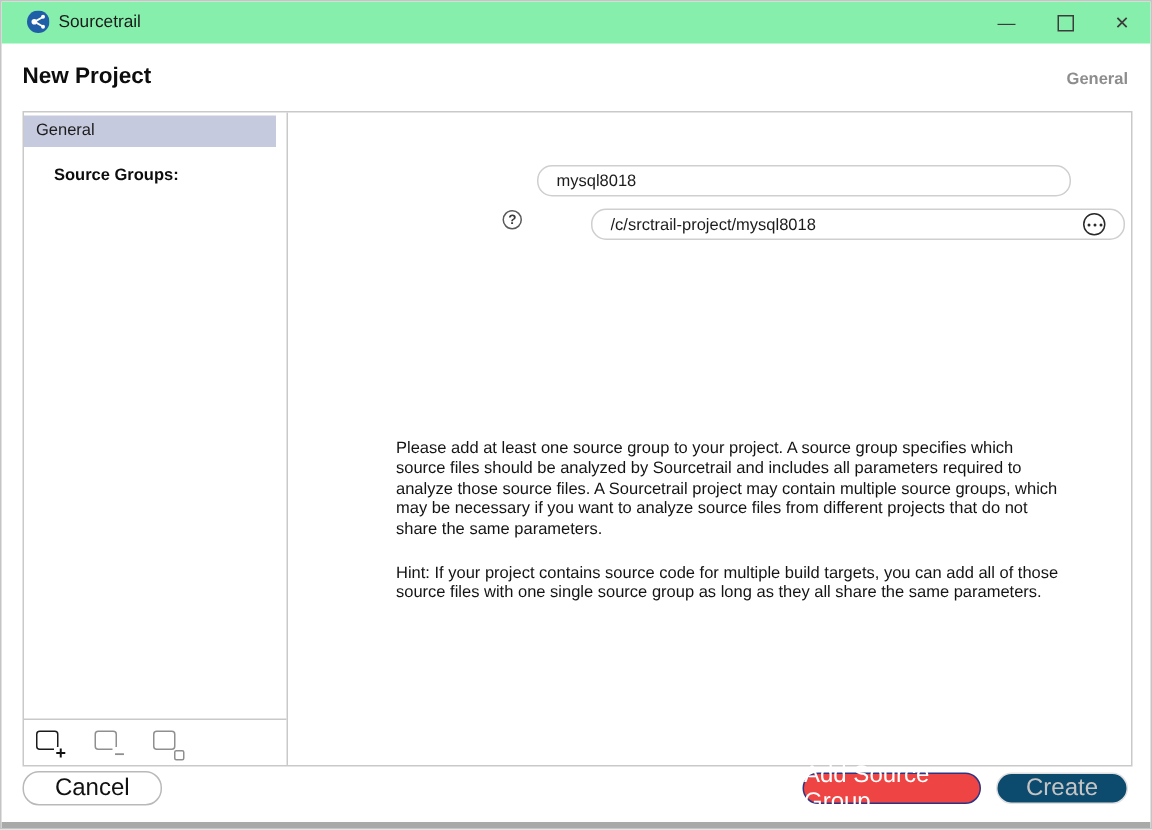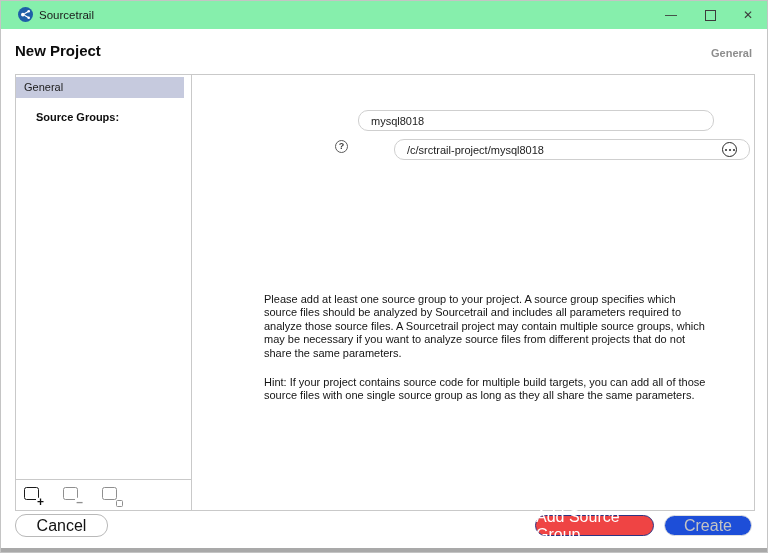--- a/index.html
+++ b/index.html
@@ -45,21 +45,21 @@
   .dots { width:2px; height:2px; border-radius:50%; background:#2a2a2a; box-shadow:-4px 0 0 #2a2a2a, 4px 0 0 #2a2a2a; }
   
   .desc { position:absolute; left:232px; top:202px; width:474px; font-size:11px; line-height:13.4px; color:#141414; }
   .desc p { margin:16px; }
   .desc p + p { margin-top:13px; }
   .hint-label { font-weight:normal; }
   
   .btn { position:absolute; font-size:16px; display:flex; align-items:center; justify-content:center; box-sizing:border-box; border-radius:11px; }
   .btn-cancel { left:14px; top:513px; width:93px; height:23px; border:1px solid #b9b9b9; background:#fff; color:#111; }
   .btn-addsg  { left:534px; top:514px; width:119px; height:21px; background:#ef4444; border:1px solid #2e3482; color:#fff; border-radius:10.5px; }
-  .btn-create { left:663px; top:514px; width:88px; height:21px; border:1px solid #e0e0e0; background:#1d4ed8; color:#c4c4c4; border-radius:10.5px; }
+  .btn-create { left:663px; top:514px; width:88px; height:21px; border:1px solid #e0e0e0; background:#0c4a6e; color:#c4c4c4; border-radius:10.5px; }
   .bottom-edge { position:absolute; left:0; right:0; bottom:0; height:4px; background:#a9a9a9; }
 </style>
 </head>
 <body>
 
 <div class="window">
 
   <div class="titlebar">
     <svg class="logo" viewBox="0 0 16 16">
       <circle cx="8" cy="8" r="8" fill="#1e5fa8"></circle>

